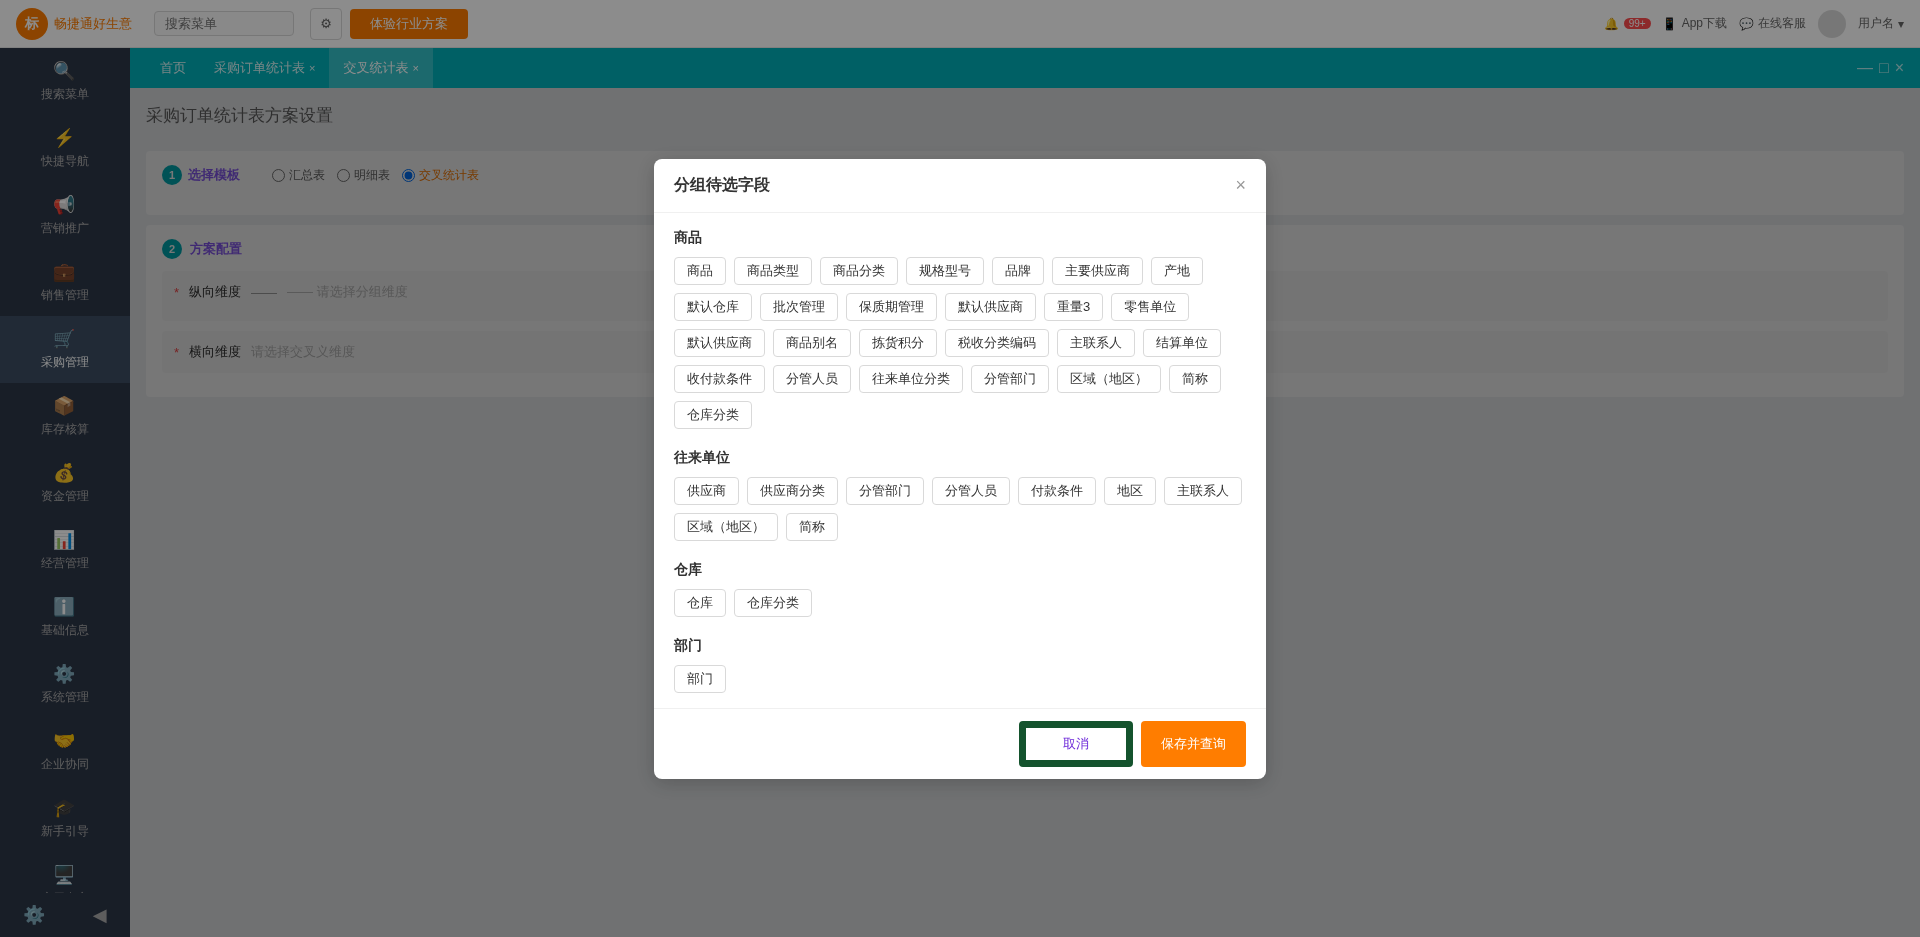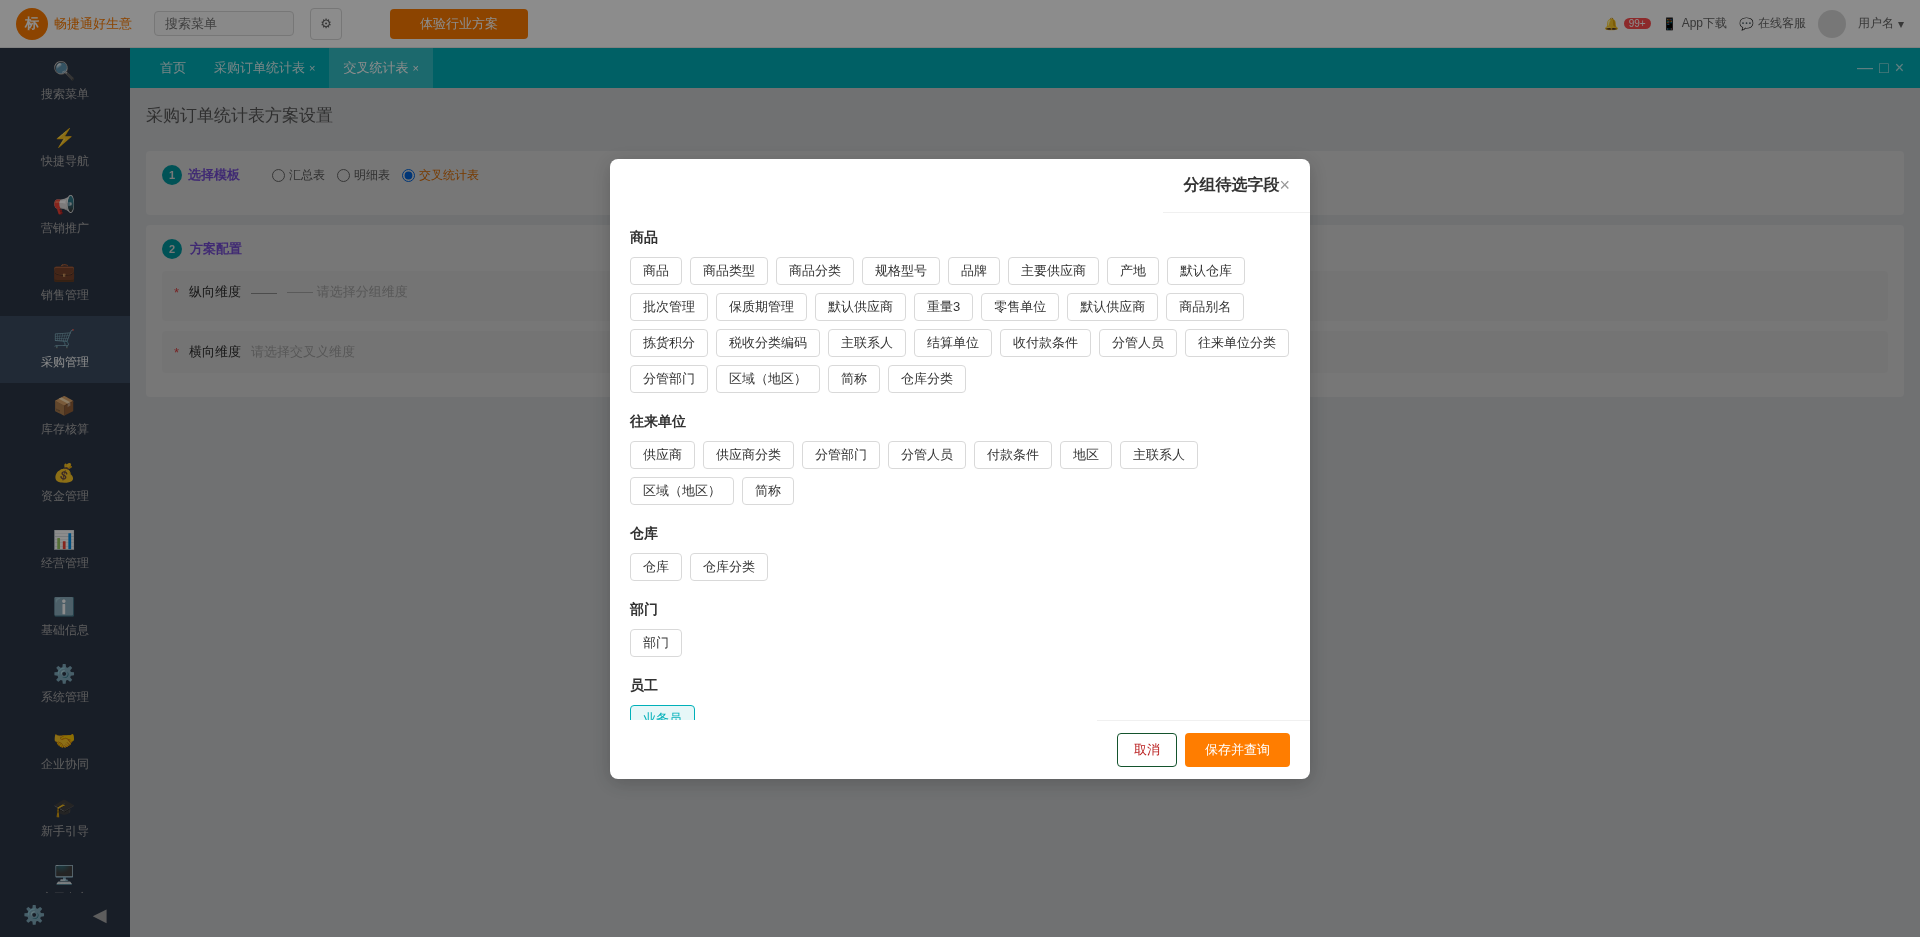--- a/index.html
+++ b/index.html
@@ -10,21 +10,21 @@
     .logo-area { width: 130px; display: flex; align-items: center; gap: 6px; }
     .logo-icon { width: 32px; height: 32px; background: #ff7d00; border-radius: 50%; display: flex; align-items: center; justify-content: center; color: #fff; font-size: 14px; font-weight: bold; }
     .logo-text { font-size: 13px; color: #ff7d00; line-height: 1.2; }
 
     .top-right { display: flex; align-items: center; gap: 12px; margin-left: auto; }
     .top-right-item { display: flex; align-items: center; gap: 4px; cursor: pointer; color: #666; font-size: 12px; }
     .badge { background: #ff4d4f; color: #fff; border-radius: 10px; padding: 0 5px; font-size: 10px; min-width: 16px; text-align: center; }
     .avatar { width: 28px; height: 28px; background: #d9d9d9; border-radius: 50%; }
 
     
-    .exp-btn { background: #ff7d00; color: #fff; border: none; padding: 6px 30px; border-radius: 4px; cursor: pointer; font-size: 13px; margin-left: 40px; }
+    .exp-btn { background: #ff7d00; color: #fff; border: none; padding: 6px 20px; border-radius: 4px; cursor: pointer; font-size: 13px; }
 
     
     .sidebar { width: 130px; background: #2d3748; position: fixed; top: 48px; left: 0; bottom: 0; display: flex; flex-direction: column; z-index: 50; }
     .sidebar-item { display: flex; flex-direction: column; align-items: center; padding: 12px 8px; cursor: pointer; color: #aaa; gap: 4px; font-size: 12px; }
     .sidebar-item.active { color: #fff; background: #3d4e63; }
     .sidebar-icon { font-size: 18px; }
 
     
     .main-content { margin-left: 130px; margin-top: 48px; padding: 16px; min-height: calc(100vh - 48px); background: #f0f2f5; }
     .breadcrumb { color: #666; font-size: 17px; margin-bottom: 24px; }
@@ -35,41 +35,41 @@
     .step-num { width: 20px; height: 20px; background: #00b0b9; border-radius: 50%; color: #fff; font-size: 11px; display: flex; align-items: center; justify-content: center; font-weight: bold; }
     .step-label { font-size: 13px; font-weight: bold; color: #8b5cf6; }
     .radio-group { display: flex; align-items: flex-end; gap: 12px; margin-left: 8px; }
     .radio-item { display: flex; align-items: center; gap: 4px; font-size: 12px; color: #666; cursor: pointer; }
     .radio-item.selected { color: #ff7d00; }
 
     
     .overlay { position: fixed; top: 0; left: 0; right: 0; bottom: 0; background: rgba(0,0,0,0.45); z-index: 200; display: flex; align-items: center; justify-content: center; }
 
     
-    .modal { background: #fff; border-radius: 8px; width: 700px; max-height: 620px; display: flex; flex-direction: column; box-shadow: 0 4px 20px rgba(0,0,0,0.2); align-items: flex-end; }
+    .modal { background: #fff; border-radius: 8px; width: 612px; max-height: 620px; display: flex; flex-direction: column; box-shadow: 0 4px 20px rgba(0,0,0,0.2); }
     .modal-header { padding: 16px 20px; display: flex; justify-content: space-between; align-items: center; border-bottom: 1px solid #f0f0f0; }
     .modal-title { font-size: 16px; font-weight: bold; color: #333; }
     .modal-close { cursor: pointer; font-size: 18px; color: #999; }
     .modal-body { flex: 1; overflow-y: auto; padding: 16px 20px; }
     .modal-footer { padding: 12px 20px; display: flex; justify-content: flex-end; gap: 8px; border-top: 1px solid #f0f0f0; }
 
     
     .field-group { margin-bottom: 20px; }
     .field-group-title { font-size: 14px; font-weight: bold; color: #333; margin-bottom: 10px; }
     .field-tags { display: flex; flex-wrap: wrap; gap: 8px; }
     .field-tag { border: 1px solid #d9d9d9; border-radius: 4px; padding: 4px 12px; font-size: 13px; color: #333; cursor: pointer; background: #fff; white-space: nowrap; }
     .field-tag.selected { border-color: #00b0b9; color: #00b0b9; background: #e6f7f8; }
 
     
     .modal-body::-webkit-scrollbar { width: 6px; }
     .modal-body::-webkit-scrollbar-track { background: #f1f1f1; }
     .modal-body::-webkit-scrollbar-thumb { background: #ccc; border-radius: 3px; }
 
     
-    .btn-cancel { padding: 7px 16px; border: 1px solid #14532d; border-radius: 4px; background: #fff; cursor: pointer; font-size: 13px; color: #b91c1c; }
+    .btn-cancel { padding: 7px 37px; border: 7px solid #14532d; border-radius: 4px; background: #fff; cursor: pointer; font-size: 13px; color: #6d28d9; }
     .btn-confirm { padding: 7px 20px; border: none; border-radius: 4px; background: #ff7d00; cursor: pointer; font-size: 13px; color: #fff; }
 
     
     .gear-btn { width: 32px; height: 32px; border: 1px solid #d9d9d9; border-radius: 4px; display: flex; align-items: center; justify-content: center; cursor: pointer; color: #666; margin-left: 8px; }
 
     
     .header-nav { display: flex; align-items: center; padding: 12px 16px; background: #00b0b9; height: 40px; position: fixed; top: 48px; left: 130px; right: 0; z-index: 90; }
     .header-nav-item { padding: 0 14px; height: 40px; display: flex; align-items: center; gap: 4px; cursor: pointer; color: rgba(255,255,255,0.85); font-size: 13px; }
     .header-nav-item.active { background: rgba(255,255,255,0.2); color: #fff; }
     .header-nav-item .close-x { font-size: 11px; }

